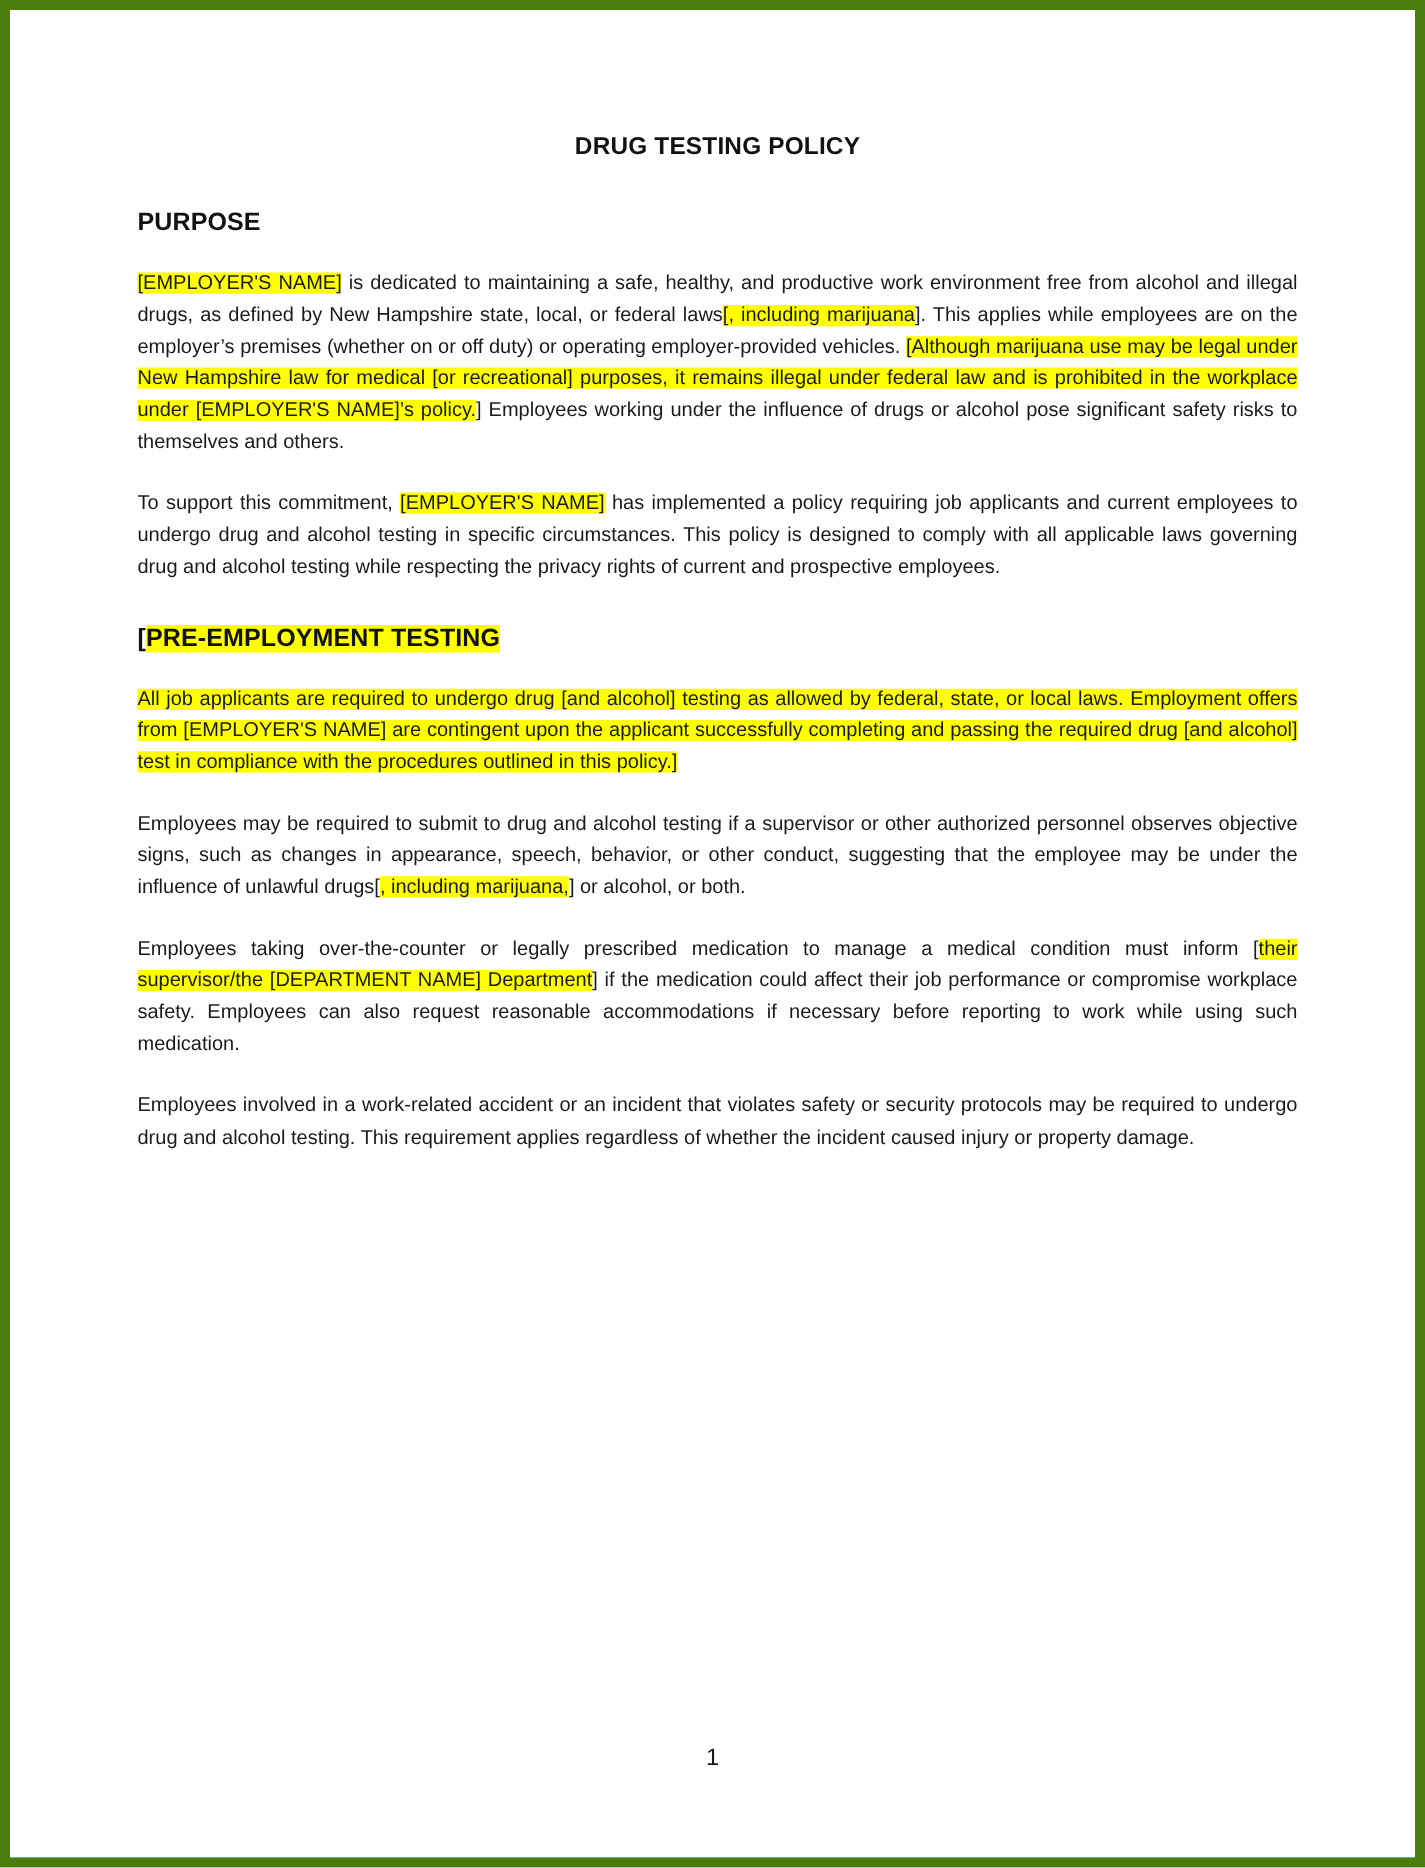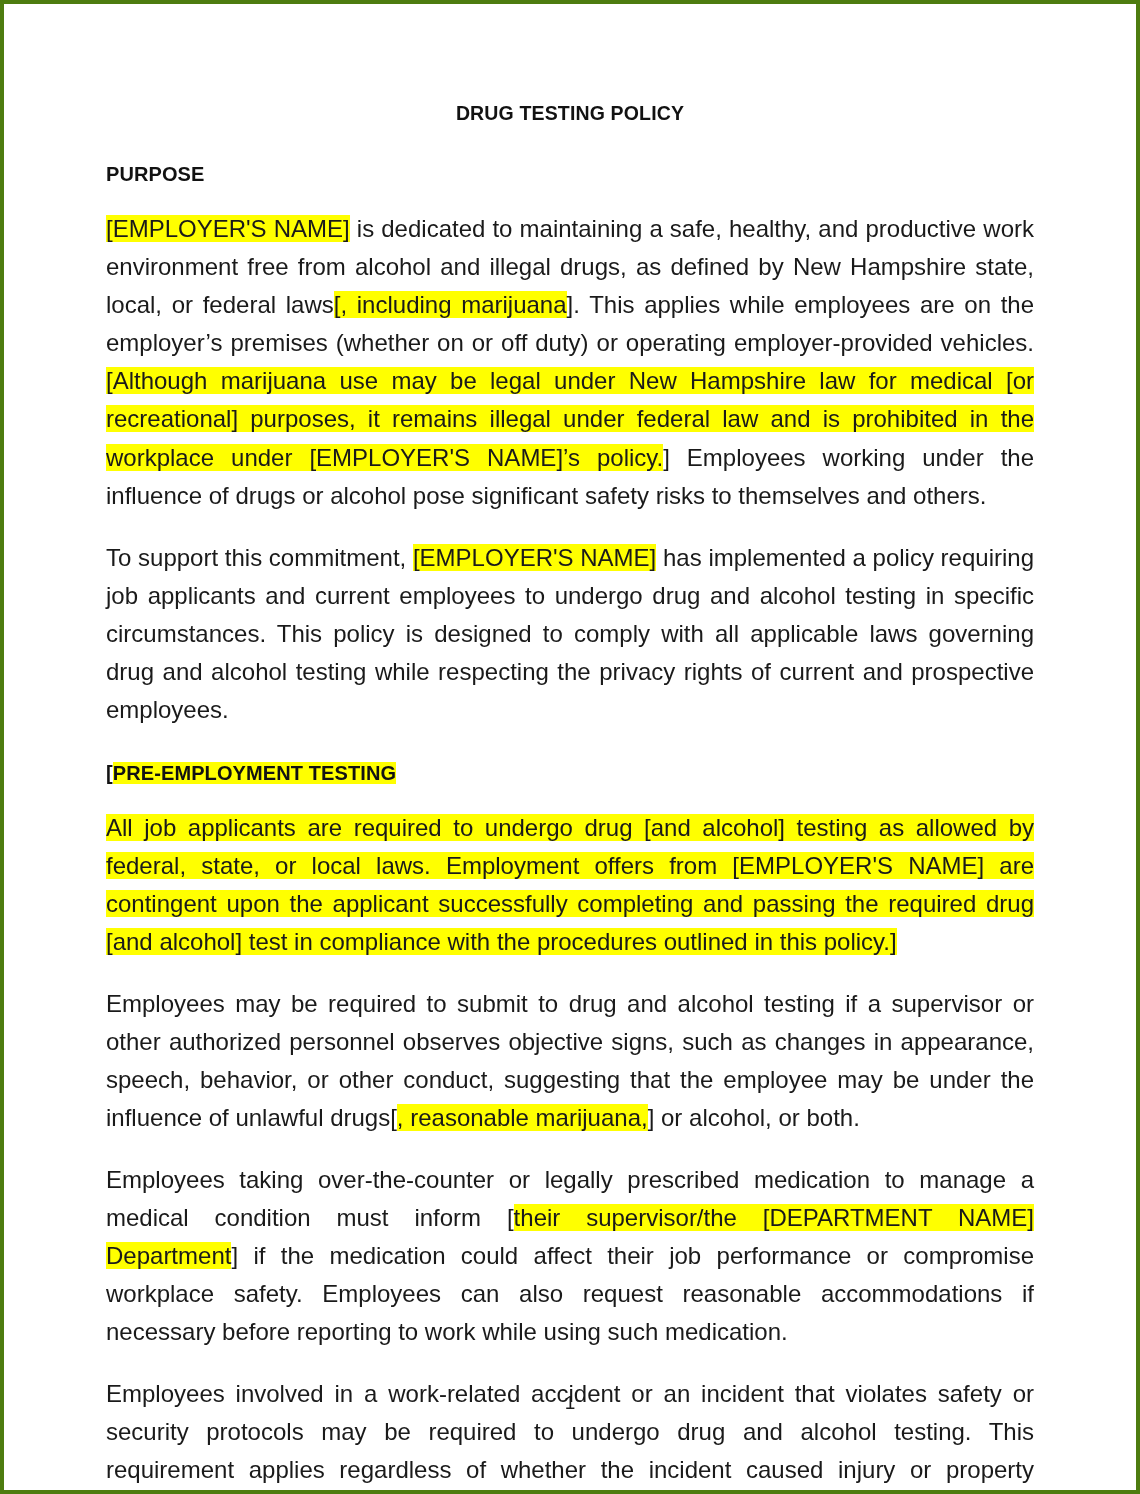--- a/index.html
+++ b/index.html
@@ -10,21 +10,21 @@
   }
   body {
     font-family: "Liberation Sans", sans-serif;
   }
   .page {
     position: relative;
     width: 1140px;
     height: 1494px;
     box-sizing: border-box;
     background: #14b8a6;
-    border: 4px solid #4d7c0f;
+    border: 8px solid #4d7c0f;
     overflow: hidden;
   }
   .sheet {
     position: absolute;
     left: 0;
     top: 0;
     width: 100%;
     height: 100%;
     background: #ffffff;
     box-sizing: border-box;
@@ -50,21 +50,21 @@
     font-size: 20px;
     color: #121212;
     margin: 0 0 22px 0;
     line-height: 1.4;
     letter-spacing: 0.1px;
   }
   .heading.gap-top {
     margin-top: 30px;
   }
   p.para {
-    font-size: 24px;
+    font-size: 16px;
     color: #1a1a1a;
     line-height: 1.585;
     text-align: justify;
     margin: 0 0 24px 0;
     -webkit-hyphens: none;
     hyphens: none;
   }
   p.para.last {
     margin-bottom: 12px;
   }
@@ -96,21 +96,21 @@
 
       <p class="para"><span class="hl">[EMPLOYER'S NAME]</span><span> is dedicated to maintaining a safe, healthy, and productive work environment free from alcohol and illegal drugs, as defined by New Hampshire state, local, or federal laws</span><span class="hl">[, including marijuana</span><span>]. This applies while employees are on the employer’s premises (whether on or off duty) or operating employer-provided vehicles. </span><span class="hl">[Although marijuana use may be legal under New Hampshire law for medical [or recreational] purposes, it remains illegal under federal law and is prohibited in the workplace under [EMPLOYER'S NAME]’s policy.</span><span>] Employees working under the influence of drugs or alcohol pose significant safety risks to themselves and others.</span></p>
 
       <p class="para"><span>To support this commitment, </span><span class="hl">[EMPLOYER'S NAME]</span><span> has implemented a policy requiring job applicants and current employees to undergo drug and alcohol testing in specific circumstances. This policy is designed to comply with all applicable laws governing drug and alcohol testing while respecting the privacy rights of current and prospective employees.</span></p>
 
       <div class="heading gap-top"><span>[</span><span class="hl">PRE-EMPLOYMENT TESTING</span></div>
 
       <p class="para"><span class="hl">All job applicants are required to undergo drug [and alcohol] testing as allowed by federal, state, or local laws. Employment offers from [EMPLOYER'S NAME] are contingent upon the applicant successfully completing and passing the required drug [and alcohol] test in compliance with the procedures outlined in this policy.]</span></p>
 
 
-      <p class="para"><span>Employees may be required to submit to drug and alcohol testing if a supervisor or other authorized personnel observes objective signs, such as changes in appearance, speech, behavior, or other conduct, suggesting that the employee may be under the influence of unlawful drugs[</span><span class="hl">, reasonable marijuana,</span><span>] or alcohol, or both.</span></p>
+      <p class="para"><span>Employees may be required to submit to drug and alcohol testing if a supervisor or other authorized personnel observes objective signs, such as changes in appearance, speech, behavior, or other conduct, suggesting that the employee may be under the influence of unlawful drugs[</span><span class="hl">, including marijuana,</span><span>] or alcohol, or both.</span></p>
 
       <p class="para"><span>Employees taking over-the-counter or legally prescribed medication to manage a medical condition must inform [</span><span class="hl">their supervisor/the [DEPARTMENT NAME] Department</span><span>] if the medication could affect their job performance or compromise workplace safety. Employees can also request reasonable accommodations if necessary before reporting to work while using such medication.</span></p>
 
 
 
 
       <p class="para last">Employees involved in a work-related accident or an incident that violates safety or security protocols may be required to undergo drug and alcohol testing. This requirement applies regardless of whether the incident caused injury or property damage.</p>
 
     </div>
 

